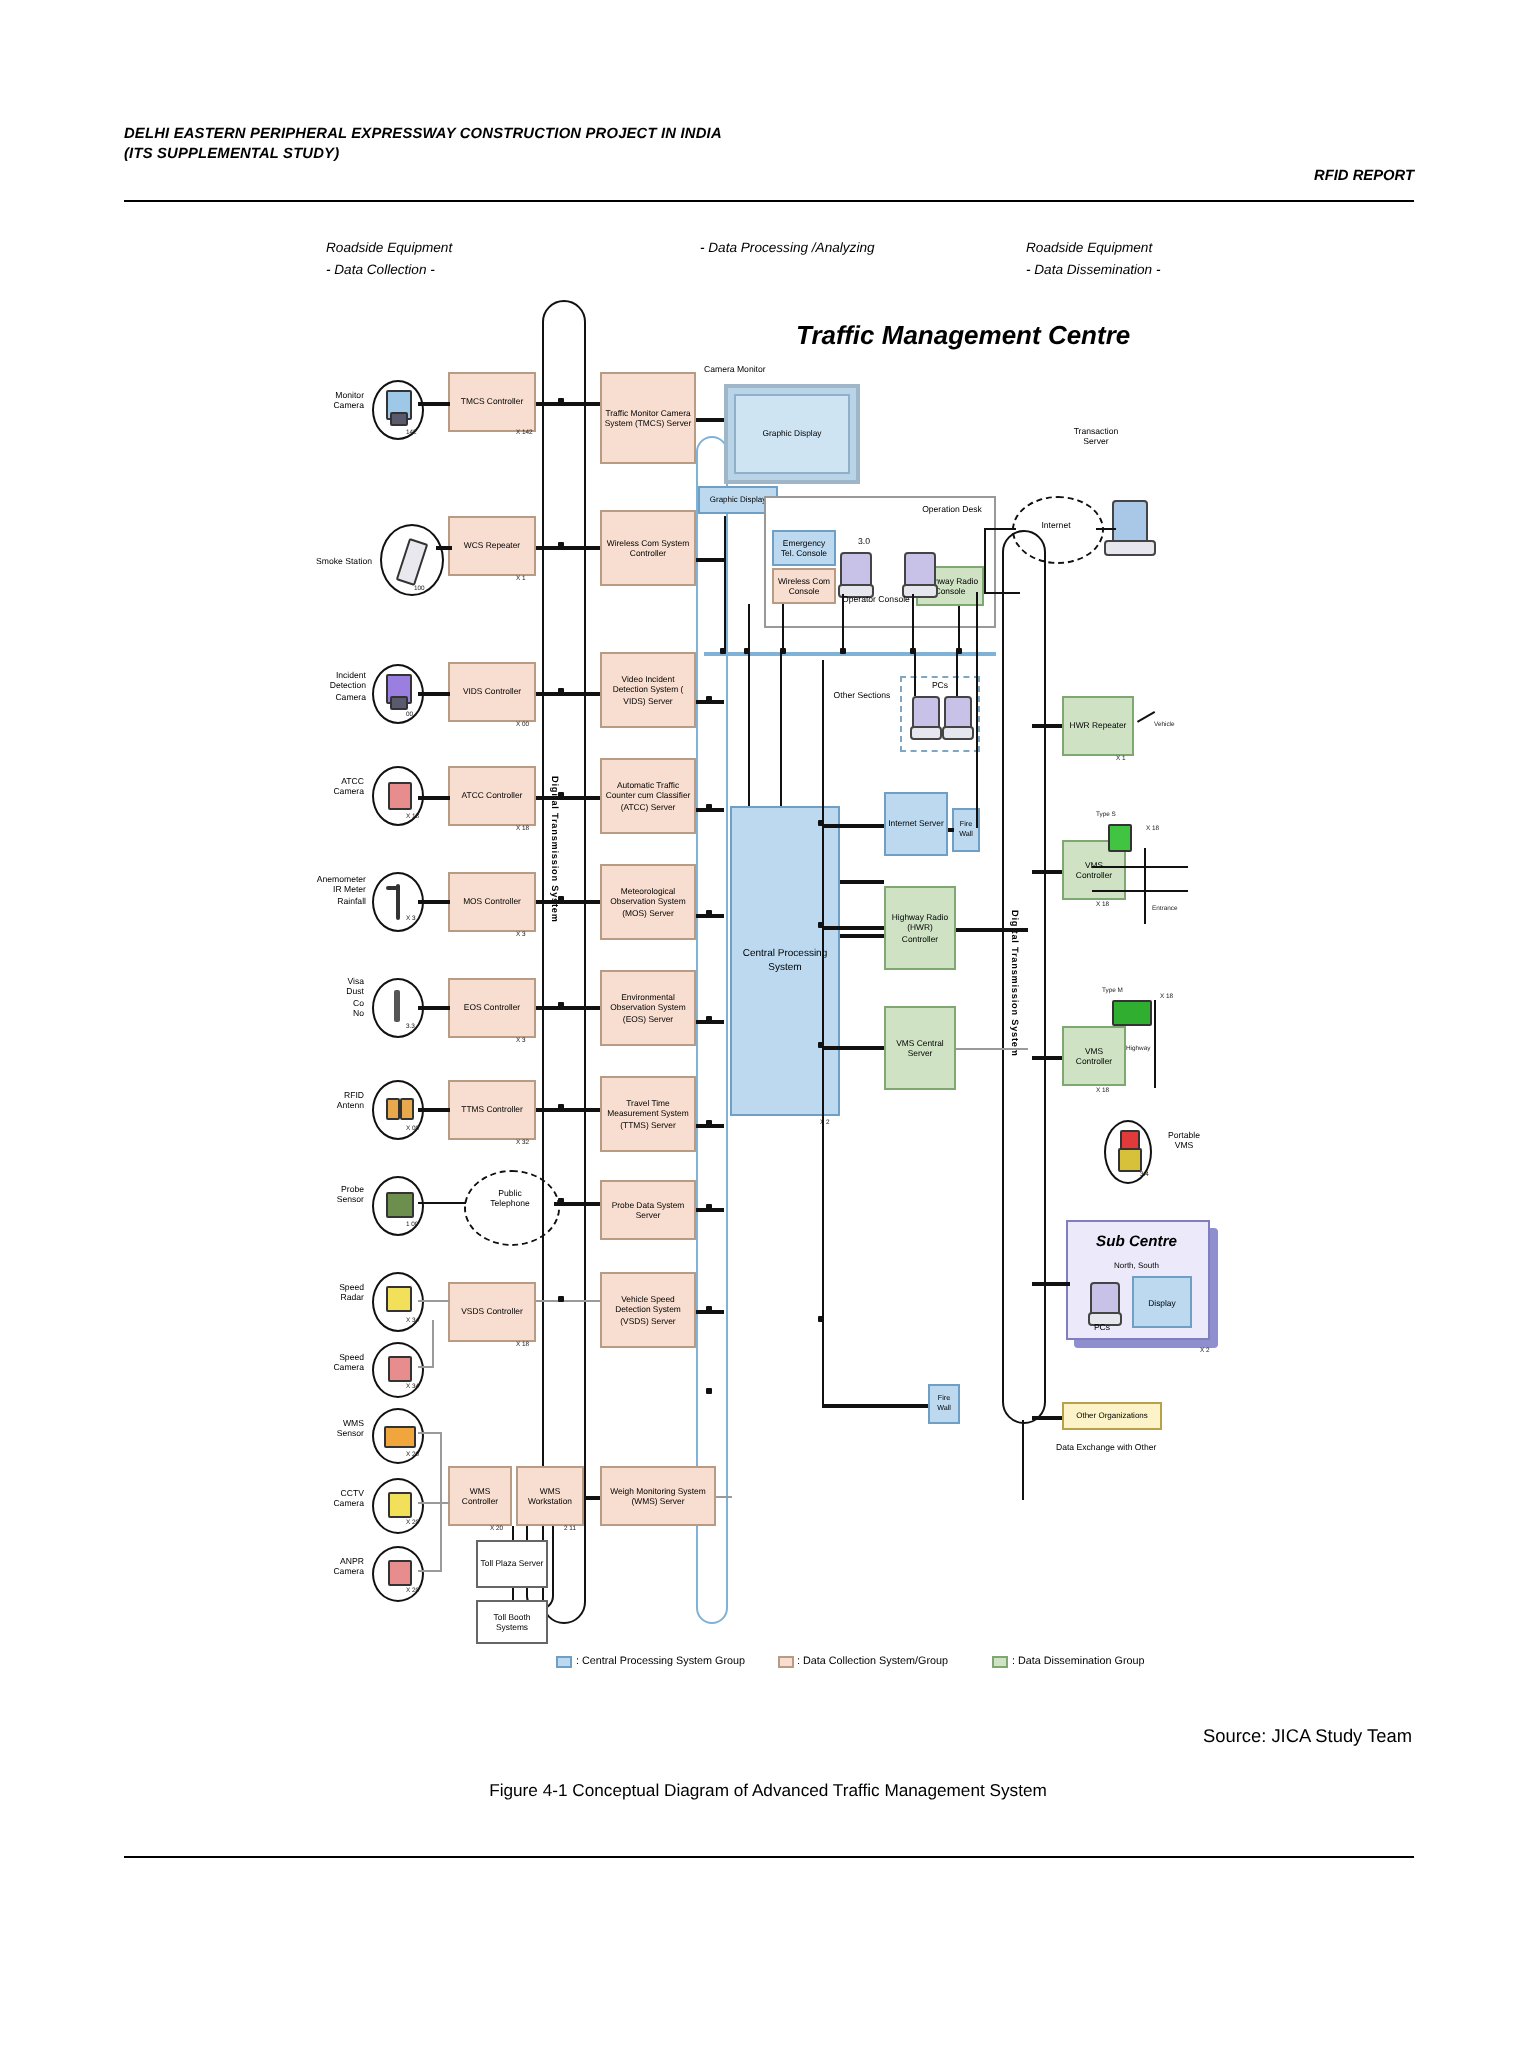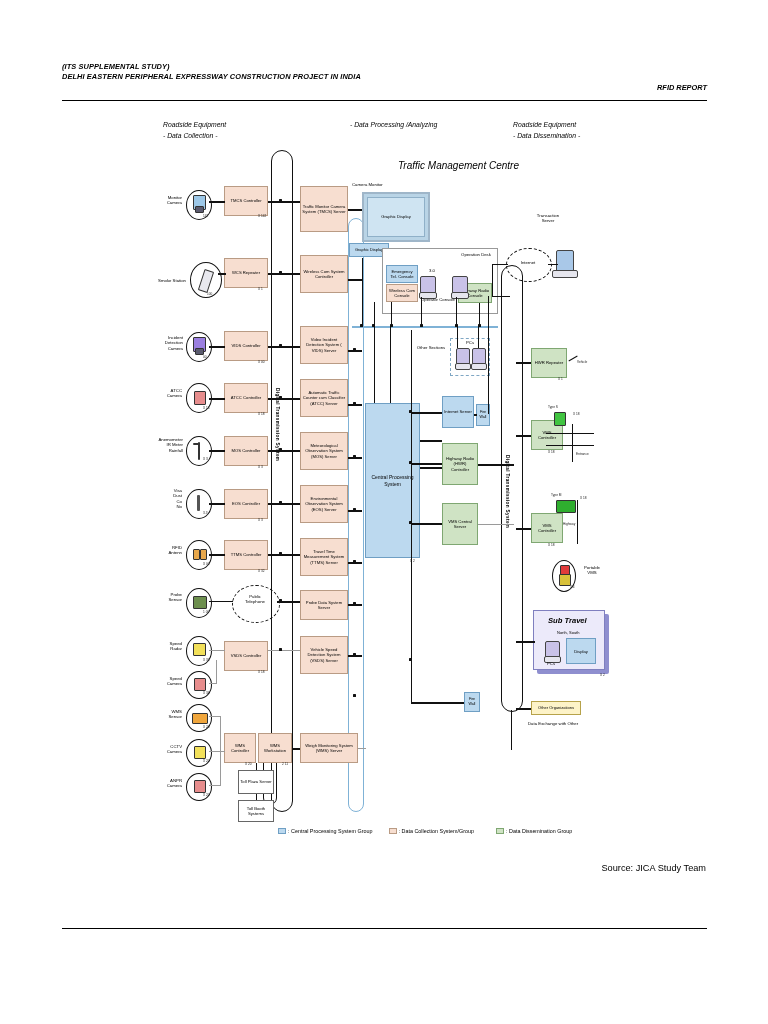--- a/index.html
+++ b/index.html
@@ -13,21 +13,21 @@
   
   .hdr{position:absolute;left:62px;top:62px;width:645px;}
   .hdr-l{font-style:italic;font-weight:bold;font-size:7.4px;line-height:10.4px;letter-spacing:.1px;}
   .hdr-r{position:absolute;right:0;top:20.8px;font-style:italic;font-weight:bold;font-size:7.4px;}
   .hdr-rule{position:absolute;left:62px;top:100px;width:645px;height:0;border-top:1.6px solid #000;}
   .ftr-rule{position:absolute;left:62px;top:928px;width:645px;height:0;border-top:1.6px solid #000;}
   .pageno{position:absolute;left:0;right:0;top:938px;text-align:center;font-size:9px;}
 
   
   .colcap{position:absolute;font-style:italic;font-size:6.8px;line-height:10px;white-space:nowrap;}
-  .tmc-title{position:absolute;font-style:italic;font-weight:normal;font-size:10px;white-space:nowrap;}
+  .tmc-title{position:absolute;font-style:italic;font-weight:bold;font-size:13px;white-space:nowrap;}
 
   
   .bx{position:absolute;box-sizing:border-box;border:.8px solid #7a6a5e;
       display:flex;align-items:center;justify-content:center;text-align:center;
       font-size:4.2px;line-height:5.2px;padding:1px;}
   .dc{background:#f7ded0;border-color:#b99b84;}          
   .cp{background:#bcd9ef;border-color:#6f9fc4;}          
   .dd{background:#cfe3c4;border-color:#7fa772;}          
   .wt{background:#fff;border-color:#666;}
   .yb{background:#fdf3c8;border-color:#b6a24a;}
@@ -78,22 +78,22 @@
   .figcap{position:absolute;left:0;right:0;top:890px;text-align:center;font-size:8.6px;}
 
   .vline{position:absolute;background:#111;width:.9px;}
 </style>
 </head>
 <body>
 
 <div class="page">
 
   <div class="hdr">
+    <div class="hdr-l">DELHI EASTERN PERIPHERAL EXPRESSWAY CONSTRUCTION PROJECT IN INDIA</div>
     <div class="hdr-l">(ITS SUPPLEMENTAL STUDY)</div>
-    <div class="hdr-l">DELHI EASTERN PERIPHERAL EXPRESSWAY CONSTRUCTION PROJECT IN INDIA</div>
     <div class="hdr-r">RFID REPORT</div>
   </div>
   <div class="hdr-rule"></div>
 
   <div class="colcap" style="left:163px;top:120px;">Roadside Equipment</div>
   <div class="colcap" style="left:163px;top:131px;">- Data Collection -</div>
   <div class="colcap" style="left:350px;top:120px;">- Data Processing /Analyzing</div>
   <div class="colcap" style="left:513px;top:120px;">Roadside Equipment</div>
   <div class="colcap" style="left:513px;top:131px;">- Data Dissemination -</div>
   <div class="tmc-title" style="left:398px;top:160px;">Traffic Management Centre</div>
@@ -372,21 +372,21 @@
   <div class="ell" style="left:552px;top:560px;width:22px;height:30px;">
     <div class="glyph" style="left:7px;top:4px;width:8px;height:8px;background:#e03a3a;border-radius:1px;"></div>
     <div class="glyph" style="left:6px;top:13px;width:10px;height:10px;background:#d8c13a;"></div>
   </div>
   <div class="lbl" style="left:578px;top:565px;width:28px;">Portable
 VMS</div>
   <div class="tag" style="left:570px;top:585px;">3.4</div>
 
   <div class="sc-shadow" style="left:537px;top:614px;width:72px;height:60px;border-radius:2px;"></div>
   <div class="subcentre" style="left:533px;top:610px;width:72px;height:60px;"></div>
-  <div class="sc-title" style="left:548px;top:616px;">Sub Travel</div>
+  <div class="sc-title" style="left:548px;top:616px;">Sub Centre</div>
   <div class="sc-sub" style="left:557px;top:630px;">North,  South</div>
   <div class="sc-disp" style="left:566px;top:638px;width:30px;height:26px;">Display</div>
   <div class="pcbody" style="left:545px;top:641px;width:13px;height:15px;"></div>
   <div class="pcbase" style="left:544px;top:656px;width:15px;height:5px;"></div>
   <div class="lbl" style="left:541px;top:661px;width:20px;">PCs</div>
   <div class="tag" style="left:600px;top:673px;">X 2</div>
 
   <div class="bx yb" style="left:531px;top:701px;width:50px;height:14px;font-size:4px;">Other Organizations</div>
   <div class="lbl" style="left:528px;top:721px;width:66px;text-align:left;">Data Exchange with Other</div>
 
@@ -508,16 +508,17 @@
       <span class="lg-sw" style="background:#f7ded0;border:.8px solid #b99b84;"></span>
       <span>: Data Collection System/Group</span>
     </div>
     <div class="lg-item">
       <span class="lg-sw" style="background:#cfe3c4;border:.8px solid #7fa772;"></span>
       <span>: Data Dissemination Group</span>
     </div>
   </div>
 
   <div class="src">Source: JICA Study Team</div>
+  <div class="figcap">Figure 4-1   Conceptual Diagram of Advanced Traffic Management System</div>
 
   <div class="ftr-rule"></div>
 
 </div>
 
 </body></html>

